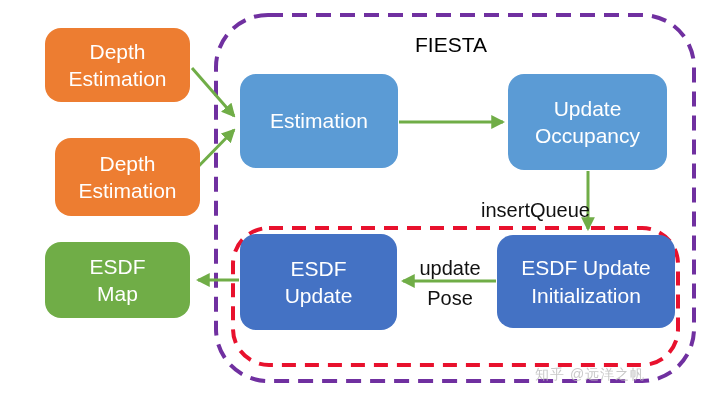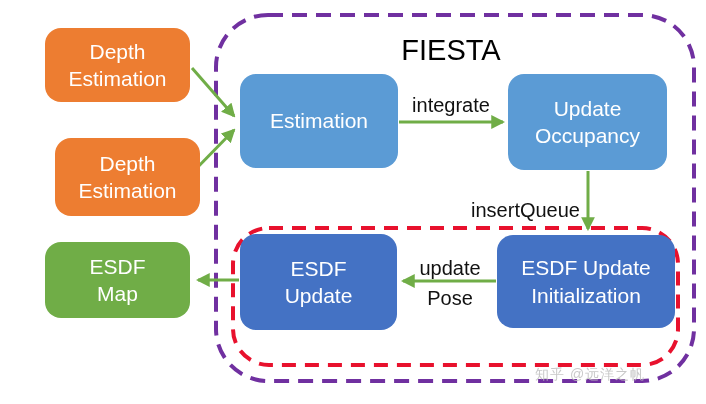--- a/index.html
+++ b/index.html
@@ -14,21 +14,21 @@
     font-size:21px;line-height:1.3;white-space:pre-line;font-weight:400;
   }
   .node.orange{background:#ED7D31;}
   .node.lblue{background:#5B9BD5;}
   .node.dblue{background:#4472C4;}
   .node.green{background:#70AD47;}
   .lbl{
     position:absolute;color:#111111;white-space:pre-line;
     font-size:20px;line-height:1.25;
   }
-  .lbl.title{font-size:29px;color:#000000;}
+  .lbl.title{font-size:21px;color:#000000;}
   .lbl.group{font-size:24px;}
   .lbl.center{text-align:center;}
   .lbl.right{text-align:right;}
   .watermark{
     position:absolute;color:#bfbfbf;opacity:.85;font-size:14px;
     letter-spacing:1px;white-space:nowrap;
   }
 </style>
 </head>
 <body>
@@ -63,19 +63,18 @@
   <div class="node lblue" style="left:240px;top:74px;width:158px;height:94px;">Estimation</div>
   <div class="node lblue" style="left:508px;top:74px;width:159px;height:96px;">Update
 Occupancy</div>
   <div class="node green" style="left:45px;top:242px;width:145px;height:76px;">ESDF
 Map</div>
   <div class="node dblue" style="left:240px;top:234px;width:157px;height:96px;">ESDF
 Update</div>
   <div class="node dblue" style="left:497px;top:235px;width:178px;height:93px;">ESDF Update
 Initialization</div>
 
-  <div class="lbl center" style="left:398px;top:93px;width:106px;">integrate</div>
-  <div class="lbl right" style="left:430px;top:198px;width:150px;">insertQueue</div>
+  <div class="lbl right" style="left:440px;top:198px;width:150px;">insertQueue</div>
   <div class="lbl center" style="left:405px;top:256px;width:90px;">update</div>
   <div class="lbl center" style="left:405px;top:286px;width:90px;">Pose</div>
 
   <div class="watermark" style="left:535px;top:366px;">知乎 @远洋之帆</div>
 </div>
 
 </body></html>

